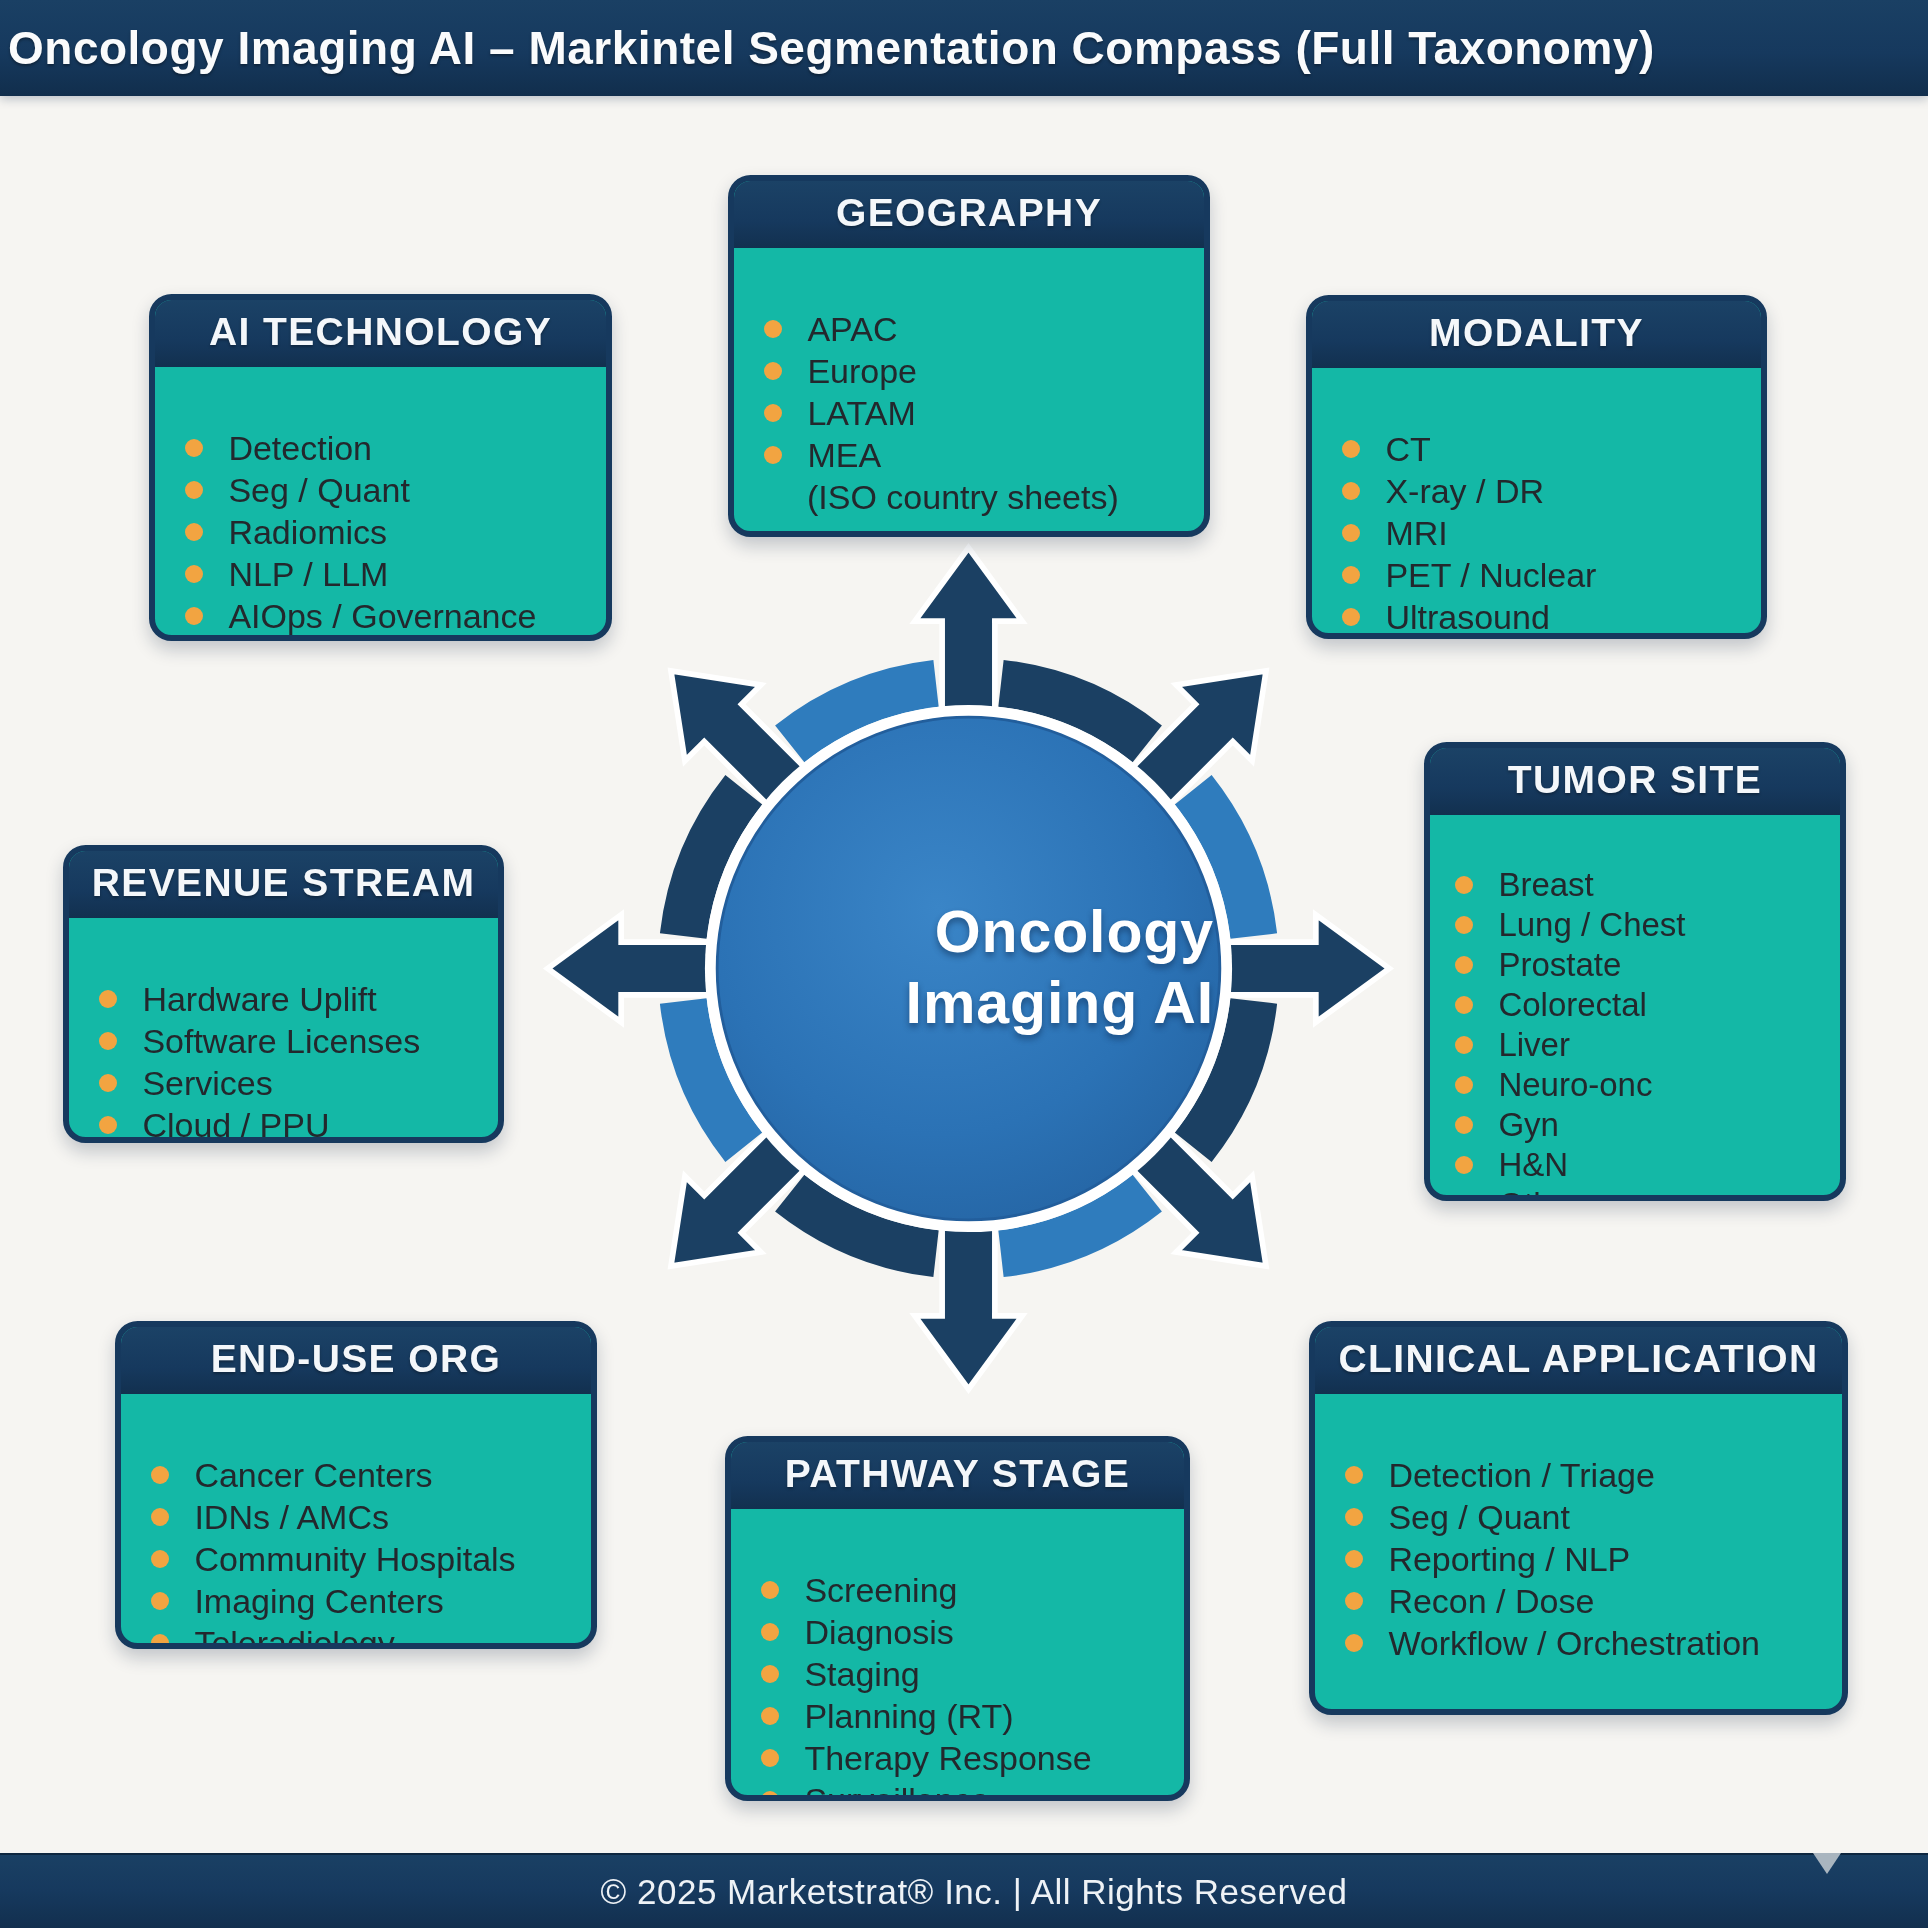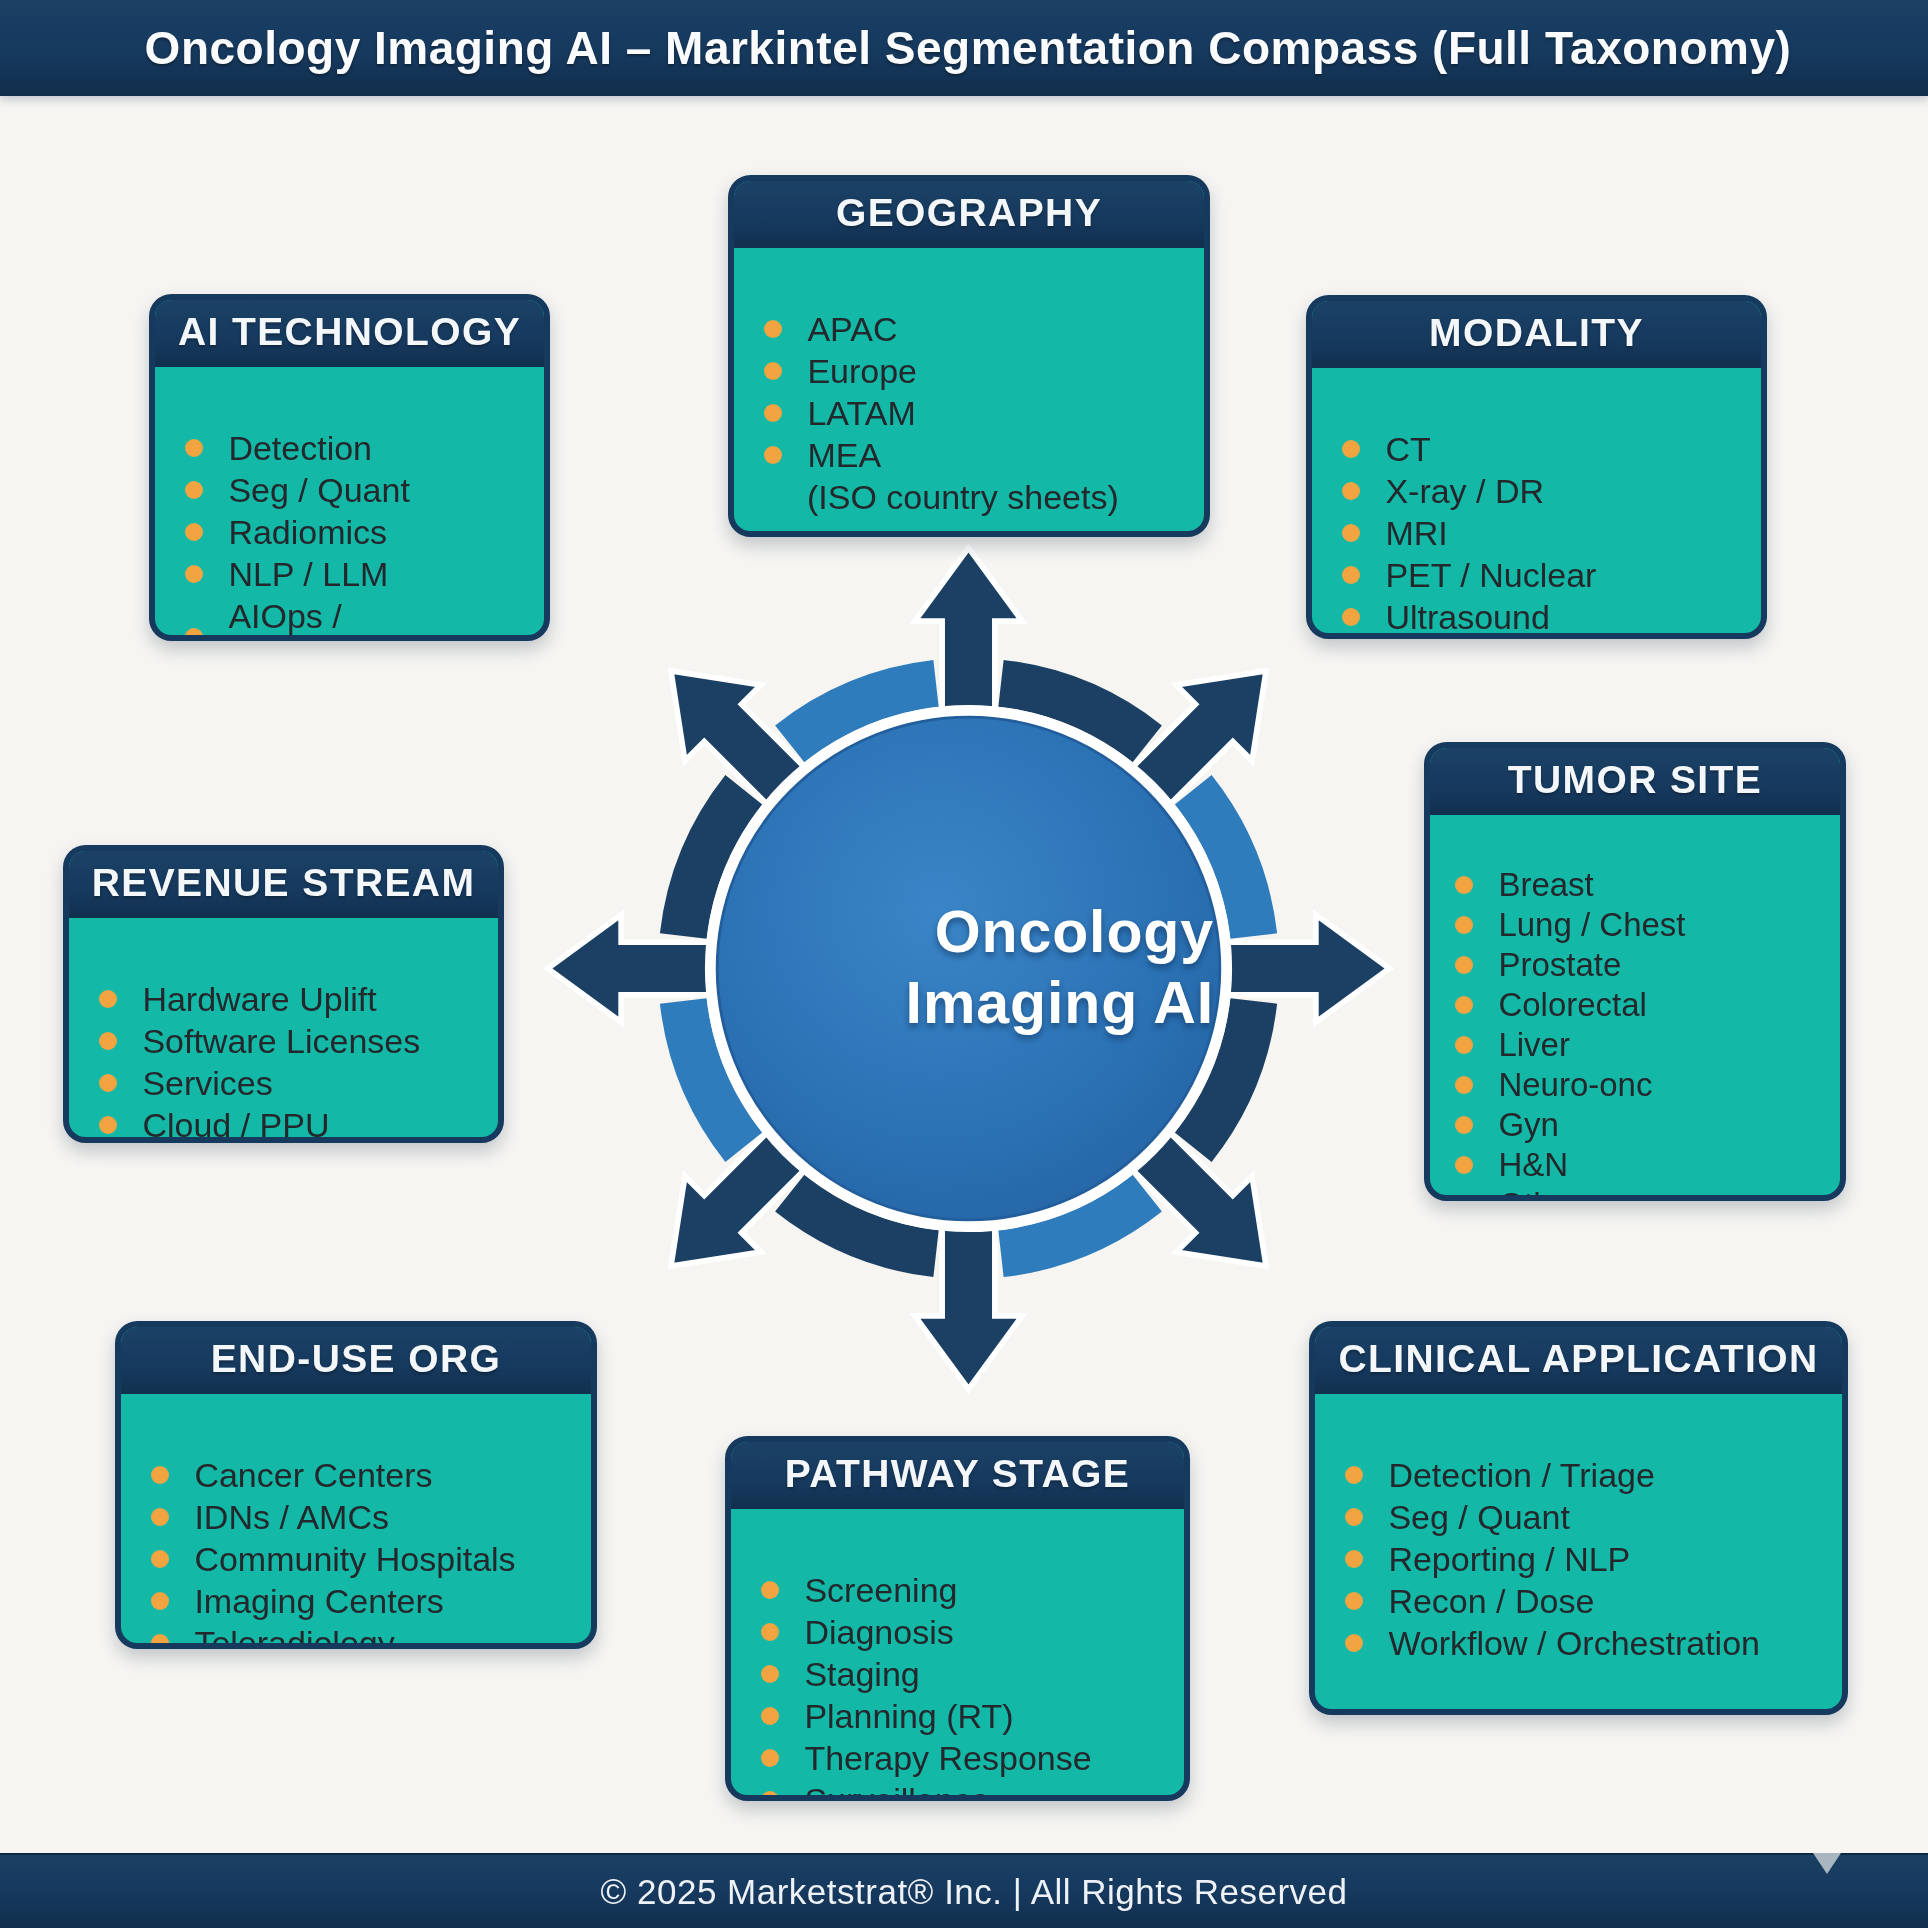--- a/index.html
+++ b/index.html
@@ -8,21 +8,21 @@
     background: var(--c-page_bg, #F6F5F2);
     font-family: "Liberation Sans", "DejaVu Sans", sans-serif;
     overflow: hidden; position: relative;
   }
   .stage { position: absolute; inset: 0; }
 
   
   .titlebar {
     position: absolute; left: 0; top: 0; width: 1928px; height: 96px;
     background: linear-gradient(180deg, #1a4064 0%, var(--c-navy, #16395E) 55%, #112e4c 100%);
-    display: flex; align-items: center; justify-content: center;
+    display: flex; align-items: center; justify-content: flex-start;
     box-shadow: 0 3.8px 9.4px rgba(16,40,70,.25);
     padding-left: 8px;
   }
   .titlebar h1 {
     color: #fafbfc; font-size: 46px; font-weight: bold; letter-spacing: 0.5px;
     text-shadow: 0 1.9px 2.8px rgba(0,0,0,.35); white-space: nowrap;
   }
 
   
   .compass { position: absolute; left: 479px; top: 479px; width: 979px; height: 979px; }
@@ -59,21 +59,21 @@
   .box-body { padding: 19px 19px 7.5px 30px; flex: 1 1 auto; }
   ul.box-list { list-style: none; }
   ul.box-list li { display: flex; align-items: center; font-size: 34px; line-height: 42px; color: var(--c-body_text, #23282D); }
   .dot {
     width: 18px; height: 18px; border-radius: 50%;
     background: var(--c-bullet, #F2A441); margin-right: 25.4px; flex: 0 0 auto;
   }
   .footnote { font-size: 34px; line-height: 42px; color: var(--c-body_text, #23282D); padding-left: 43px; }
 
   .box-geography   { left: 728px;  top: 175px;  width: 482px; height: 362px; }
-  .box-aitech      { left: 149px;  top: 294px;  width: 401px; height: 347px; }
+  .box-aitech      { left: 149px;  top: 294px;  width: 463px; height: 347px; }
   .box-modality    { left: 1306px; top: 295px;  width: 461px; height: 344px; }
   .box-tumor       { left: 1424px; top: 742px;  width: 422px; height: 459px; }
   .box-revenue     { left: 63px;   top: 845px;  width: 441px; height: 298px; }
   .box-enduse      { left: 115px;  top: 1321px; width: 482px; height: 328px; }
   .box-pathway     { left: 725px;  top: 1436px; width: 465px; height: 365px; }
   .box-clinical    { left: 1309px; top: 1321px; width: 539px; height: 394px; }
 
   .box-tumor .box-body { padding-top: 9.4px; padding-left: 25px; }
   .box-tumor ul.box-list li { font-size: 33px; line-height: 40px; }
 

